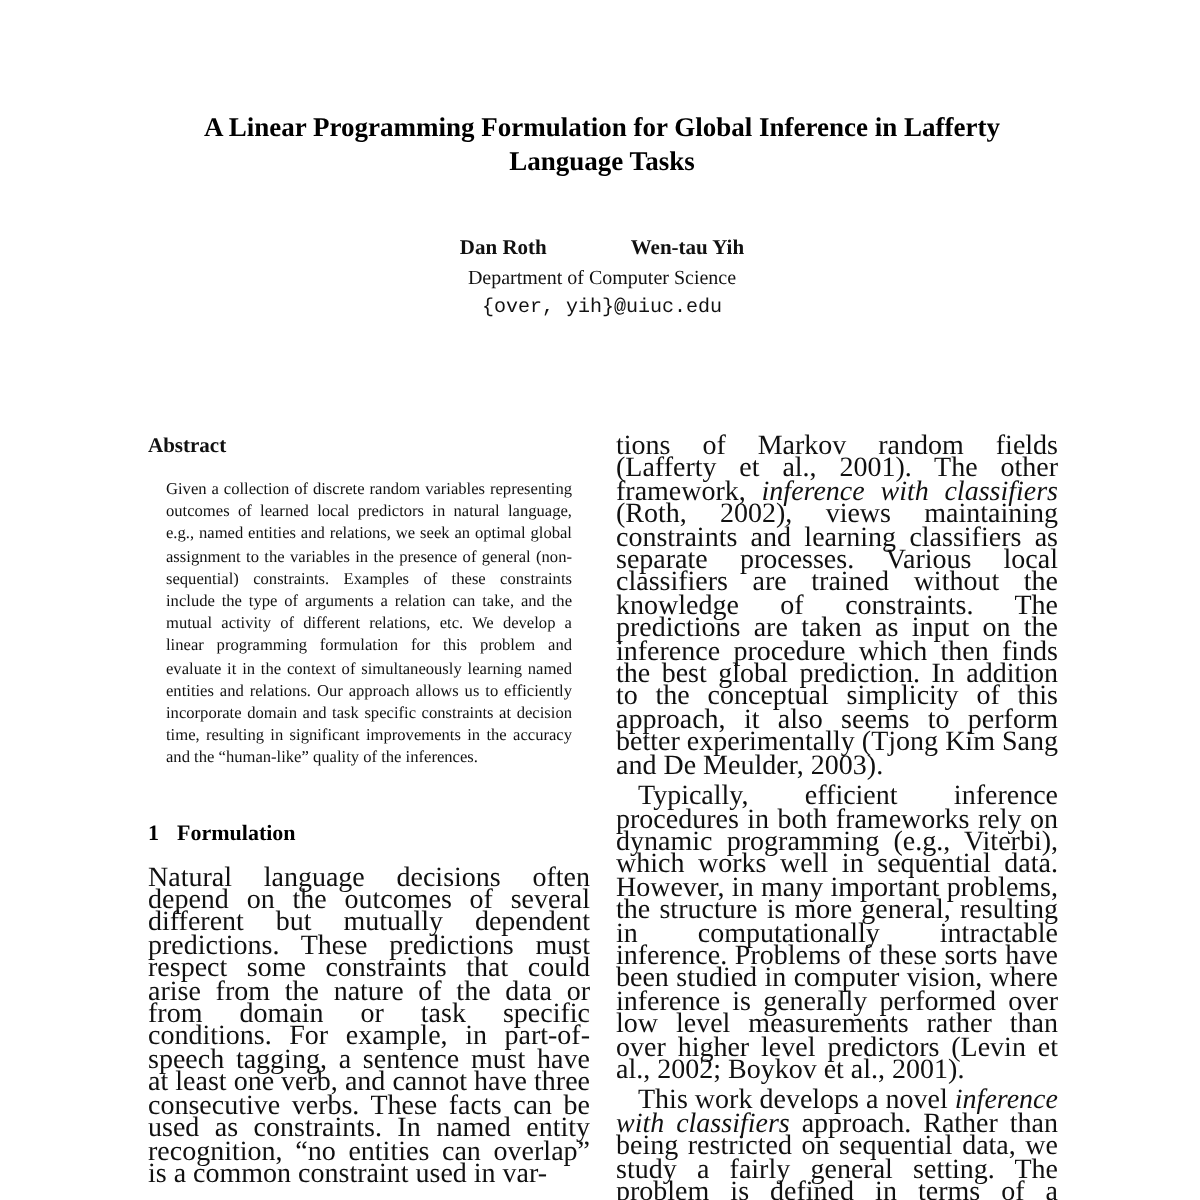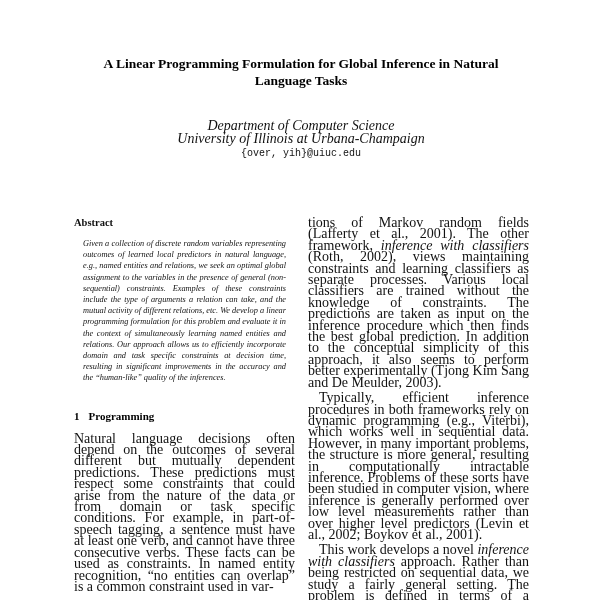--- a/index.html
+++ b/index.html
@@ -32,23 +32,22 @@
     margin-bottom: 56px;
   }
   .author-names {
     font-size: 10.5px;
     font-weight: bold;
     margin-bottom: 3px;
   }
   .author-names .author-name { display: inline-block; }
   .author-names .author-name + .author-name { margin-left: 42px; }
   .affil {
-    font-size: 14px;
+    font-size: 10px;
     line-height: 13px;
-    font-style: italic;
   }
   .email {
     font-family: "Liberation Mono", monospace;
     font-size: 10px;
     line-height: 14px;
     margin-top: 2px;
   }
   .columns {
     display: flex;
     gap: 13px;
@@ -63,21 +62,20 @@
     font-weight: bold;
     font-size: 10.5px;
     margin-bottom: 10px;
   }
   .abstract-text {
     margin: 0 0 0 0;
     padding: 0 9px;
     font-size: 8.3px;
     line-height: 11.2px;
     text-align: justify;
-    font-style: italic;
   }
   .section-heading {
     margin-top: 26px;
     margin-bottom: 11px;
     font-weight: bold;
     font-size: 11px;
     color: #000000;
   }
   .section-heading .sec-num { margin-right: 9px; }
   .body-par {
@@ -87,37 +85,39 @@
     text-align: justify;
   }
   .body-par.indent { text-indent: 11px; }
   .body-par + .body-par { margin-top: 4px; }
 </style>
 </head>
 <body>
 
 <div class="page">
 
-  <h1 class="title">A Linear Programming Formulation for Global Inference in Natural Language Tasks</h1>
+  <h1 class="title">A Linear Programming Formulation for Global Inference in Lafferty Language Tasks</h1>
 
   <div class="authors">
+    <div class="author-names">
+      <span class="author-name">Dan Roth</span><span class="author-name">Wen-tau Yih</span>
+    </div>
     <div class="affil">Department of Computer Science</div>
-    <div class="affil">University of Illinois at Urbana-Champaign</div>
     <div class="email">{over, yih}@uiuc.edu</div>
   </div>
 
   <div class="columns">
 
     <div class="col">
       <div class="abstract">
         <div class="abstract-heading">Abstract</div>
         <p class="abstract-text">Given a collection of discrete random variables representing outcomes of learned local predictors in natural language, e.g., named entities and relations, we seek an optimal global assignment to the variables in the presence of general (non-sequential) constraints. Examples of these constraints include the type of arguments a relation can take, and the mutual activity of different relations, etc. We develop a linear programming formulation for this problem and evaluate it in the context of simultaneously learning named entities and relations. Our approach allows us to efficiently incorporate domain and task specific constraints at decision time, resulting in significant improvements in the accuracy and the “human-like” quality of the inferences.</p>
       </div>
       <div class="section-heading">
-        <span class="sec-num">1</span><span>Programming</span>
+        <span class="sec-num">1</span><span>Formulation</span>
       </div>
       <p class="body-par"><span>Natural language decisions often depend on the outcomes of several different but mutually dependent predictions. These predictions must respect some constraints that could arise from the nature of the data or from domain or task specific conditions. For example, in part-of-speech tagging, a sentence must have at least one verb, and cannot have three consecutive verbs. These facts can be used as constraints. In named entity recognition, “no entities can overlap” is a common constraint used in var-</span></p>
     </div>
 
     <div class="col">
       <p class="body-par"><span>tions of Markov random fields (Lafferty et al., 2001). The other framework, </span><span style="font-style: italic;">inference with classifiers</span><span> (Roth, 2002), views maintaining constraints and learning classifiers as separate processes. Various local classifiers are trained without the knowledge of constraints. The predictions are taken as input on the inference procedure which then finds the best global prediction. In addition to the conceptual simplicity of this approach, it also seems to perform better experimentally (Tjong Kim Sang and De Meulder, 2003).</span></p>
       <p class="body-par indent"><span>Typically, efficient inference procedures in both frameworks rely on dynamic programming (e.g., Viterbi), which works well in sequential data. However, in many important problems, the structure is more general, resulting in computationally intractable inference. Problems of these sorts have been studied in computer vision, where inference is generally performed over low level measurements rather than over higher level predictors (Levin et al., 2002; Boykov et al., 2001).</span></p>
       <p class="body-par indent"><span>This work develops a novel </span><span style="font-style: italic;">inference with classifiers</span><span> approach. Rather than being restricted on sequential data, we study a fairly general setting. The problem is defined in terms of a collection of discrete random variables representing binary relations and their arguments; we seek an optimal assignment to the variables in the presence of the constraints on the binary relations between variables and the relation types.</span></p>
     </div>
 

